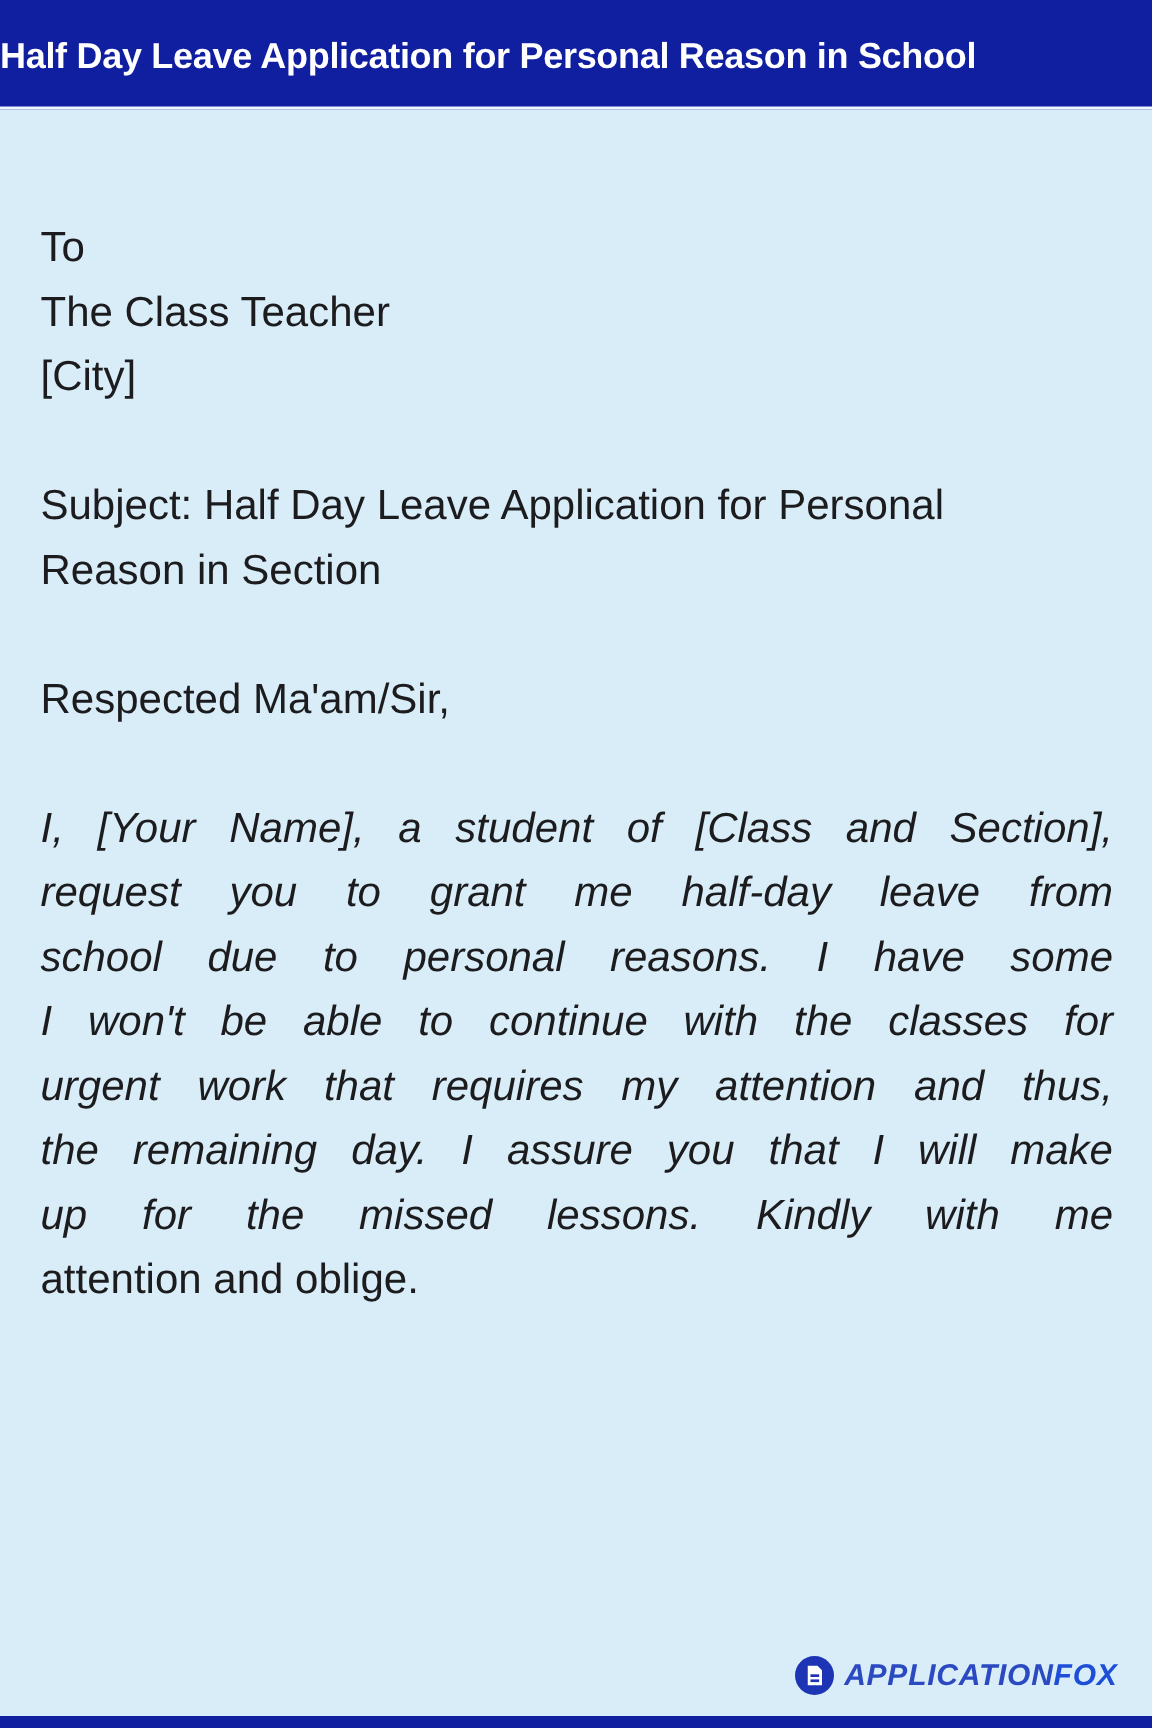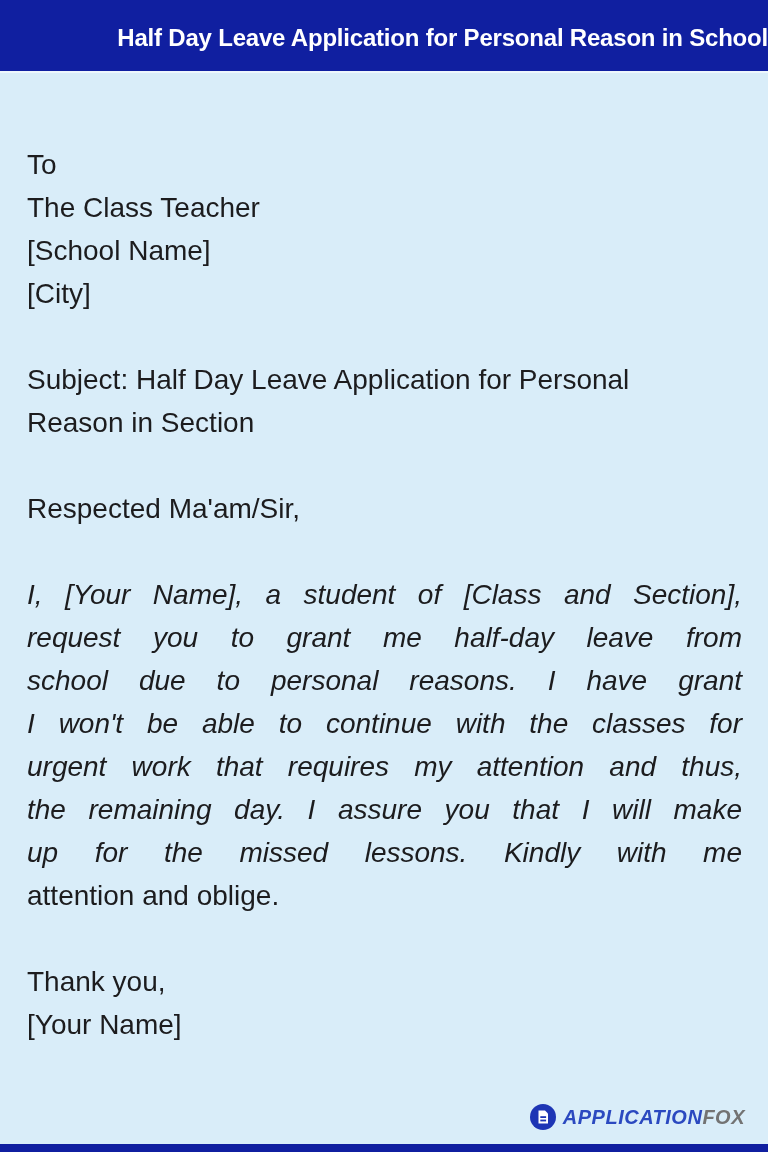--- a/index.html
+++ b/index.html
@@ -17,21 +17,21 @@
     color: #1c1c1e;
   }
   
   .banner {
     box-sizing: border-box;
     height: 73px;
     background: #101fa0;
     border-bottom: 2px solid #eef7fd;
     display: flex;
     align-items: center;
-    justify-content: flex-end;
+    justify-content: flex-start;
   }
   .banner h1 {
     margin: 0;
     padding-top: 4px;
     font-size: 24px;
     font-weight: bold;
     letter-spacing: -0.2px;
     color: #ffffff;
     white-space: nowrap;
   }
@@ -65,21 +65,21 @@
     gap: 7px;
   }
   .brand-text {
     font-style: italic;
     font-weight: bold;
     font-size: 20px;
     letter-spacing: 0.5px;
     white-space: nowrap;
   }
   .brand-blue { color: #2b49c0; }
-  .brand-dark { color: #737373; }
+  .brand-dark { color: #1d4ed8; }
   
   .bottom-bar {
     position: absolute;
     left: 0;
     bottom: 0;
     width: 100%;
     height: 8px;
     background: #101fa0;
   }
 </style>
@@ -90,48 +90,43 @@
 
   <header class="banner">
     <h1>Half Day Leave Application for Personal Reason in School</h1>
   </header>
 
   <main class="letter">
 
     <div class="block">
       <div class="line">To</div>
       <div class="line">The Class Teacher</div>
-      <div class="line">[School Name]</div>
       <div class="line">[City]</div>
     </div>
 
     <div class="block">
       <div class="line">Subject: Half Day Leave Application for Personal</div>
       <div class="line">Reason in Section</div>
     </div>
 
     <div class="block">
       <div class="line">Respected Ma'am/Sir,</div>
     </div>
 
     <div class="block">
       <div class="line jline">I, [Your Name], a student of [Class and Section],</div>
       <div class="line jline">request you to grant me half-day leave from</div>
-      <div class="line jline">school due to personal reasons. I have grant</div>
+      <div class="line jline">school due to personal reasons. I have some</div>
       <div class="line jline">I won't be able to continue with the classes for</div>
       <div class="line jline">urgent work that requires my attention and thus,</div>
       <div class="line jline">the remaining day. I assure you that I will make</div>
       <div class="line jline">up for the missed lessons. Kindly with me</div>
       <div class="line jline-last">attention and oblige.</div>
     </div>
 
-    <div class="block">
-      <div class="line">Thank you,</div>
-      <div class="line">[Your Name]</div>
-    </div>
 
   </main>
 
   <div class="brand">
     <span style="display:inline-flex;">
       <svg width="26" height="26" viewBox="0 0 26 26" aria-hidden="true">
         <circle cx="13" cy="13" r="13" fill="#1d35b5"></circle>
         <path d="M8.5 6.5 h6.5 l3 3 v10 h-9.5 z" fill="#ffffff"></path>
         <rect x="10.3" y="12.2" width="5.8" height="1.8" fill="#1d35b5"></rect>
         <rect x="10.3" y="15.6" width="5.8" height="1.8" fill="#1d35b5"></rect>

